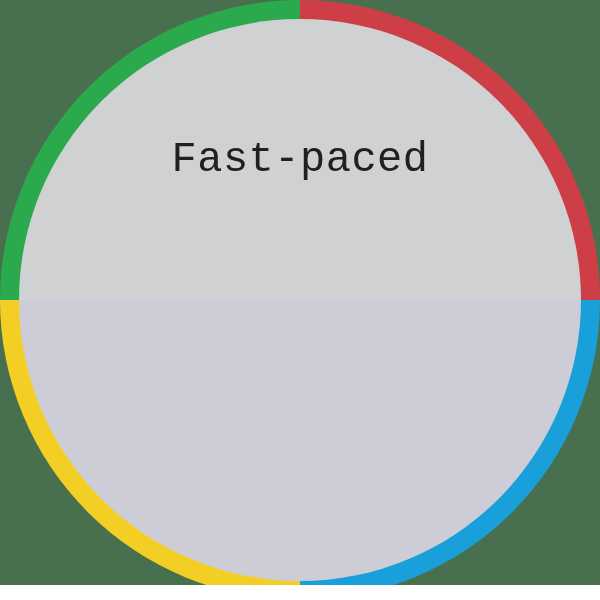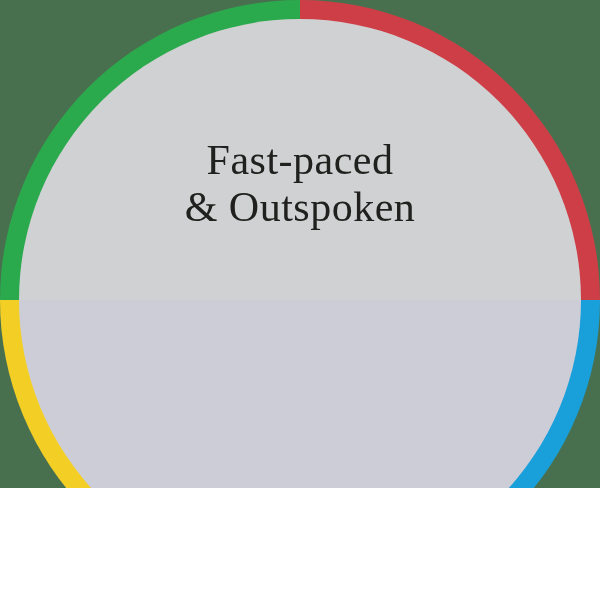--- a/index.html
+++ b/index.html
@@ -13,24 +13,24 @@
     --top_label_text: #20201e;
     --bottom_label_text: #101010;
   }
   html, body {
     margin: 0;
     padding: 0;
   }
   .canvas {
     position: relative;
     width: 600px;
-    height: 488px;
+    height: 585px;
     background: var(--background);
     overflow: hidden;
-    font-family: Liberation Serif, serif;
+    font-family: Liberation Mono, monospace;
   }
   .quadrant-ring {
     position: absolute;
     left: 0;
     top: 0;
     width: 600px;
     height: 600px;
     border-radius: 50%;
     background: conic-gradient(
       from 0deg at 50% 50%,
@@ -80,16 +80,15 @@
 </style>
 </head>
 <body>
 
 <div class="canvas">
   <div class="quadrant-ring"></div>
   <div class="inner-circle"></div>
 
   <div class="wheel-label top-half-label">
     <span class="label-line">Fast-paced</span>
-    <span class="label-line">&amp; Outspoken</span>
   </div>
 
 </div>
 
 </body></html>

